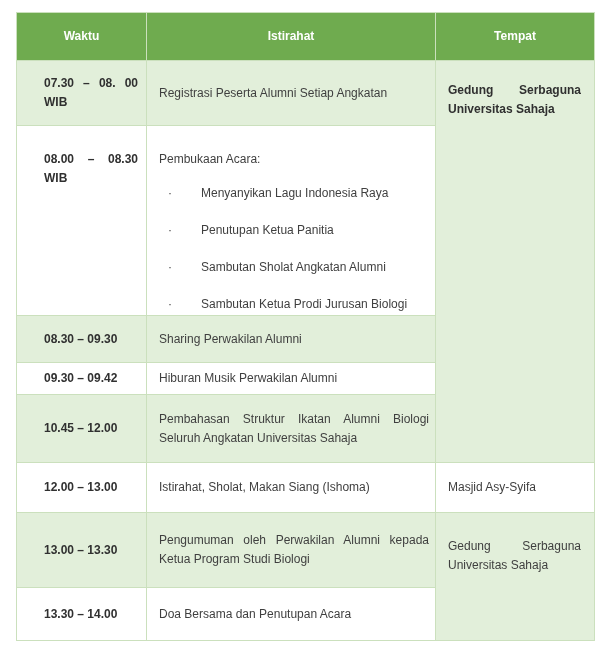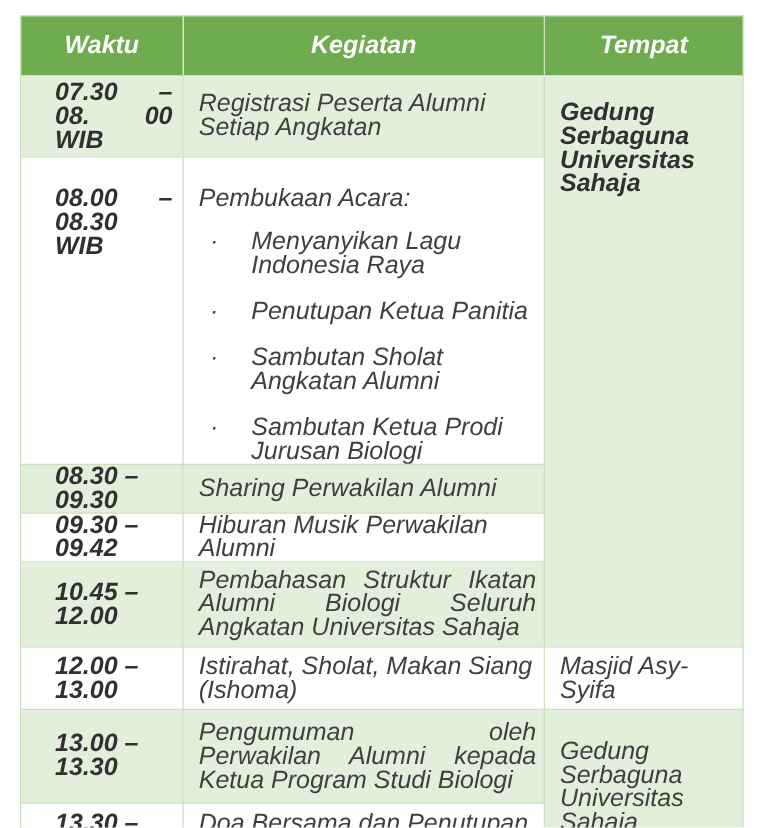--- a/index.html
+++ b/index.html
@@ -11,24 +11,23 @@
   .table-wrap{position:absolute;left:16px;top:12px;}
   table{
     border-collapse:collapse;table-layout:fixed;width:578px;
   }
   col.c-waktu{width:130px;}
   col.c-kegiatan{width:289px;}
   col.c-tempat{width:159px;}
   th,td{
     border:1px solid var(--border,#cbe0bd);
     box-sizing:border-box;
-    font-size:20px;line-height:19px;
+    font-size:12px;line-height:19px;
     vertical-align:middle;
     overflow:hidden;
-    font-style:italic;
   }
   th{
     background:var(--header-bg,#6fab4f);
     color:var(--header-text,#ffffff);
     font-weight:bold;text-align:center;height:48px;
   }
   td.waktu{font-weight:bold;color:#303030;padding:0 8px 0 27px;}
   td.kegiatan{padding:0 6px 0 12px;}
   td.tempat{padding:0 13px 0 12px;}
   .greenbg{background:var(--row-alt-bg,#e2efda);}
@@ -48,21 +47,21 @@
 <div class="table-wrap">
   <table>
     <colgroup>
       <col class="c-waktu">
         <col class="c-kegiatan">
         <col class="c-tempat">
     </colgroup>
     <tbody>
         <tr style="height:48px;">
       <th>Waktu</th>
-      <th>Kegiatan</th>
+      <th>Istirahat</th>
       <th>Tempat</th>
     </tr>
 
     <tr style="height:65px;">
       <td class="waktu greenbg justify">07.30 – 08. 00 WIB</td>
       <td class="kegiatan greenbg">Registrasi Peserta Alumni Setiap Angkatan</td>
       <td class="tempat greenbg top pad-t-md justify bold" rowspan="5">Gedung Serbaguna Universitas Sahaja</td>
     </tr>
 
     <tr style="height:190px;margin-top:44px;">
@@ -83,21 +82,21 @@
             <span>Sambutan Sholat Angkatan Alumni</span>
           </li>
           <li>
             <span class="dot">·</span>
             <span>Sambutan Ketua Prodi Jurusan Biologi</span>
           </li>
         </ul>
       </td>
     </tr>
 
-    <tr style="height:37px;">
+    <tr style="height:47px;">
       <td class="waktu greenbg">08.30 – 09.30</td>
       <td class="kegiatan greenbg">Sharing Perwakilan Alumni</td>
     </tr>
 
     <tr style="height:32px;">
       <td class="waktu">09.30 – 09.42</td>
       <td class="kegiatan">Hiburan Musik Perwakilan Alumni</td>
     </tr>
 
     <tr style="height:68px;">

